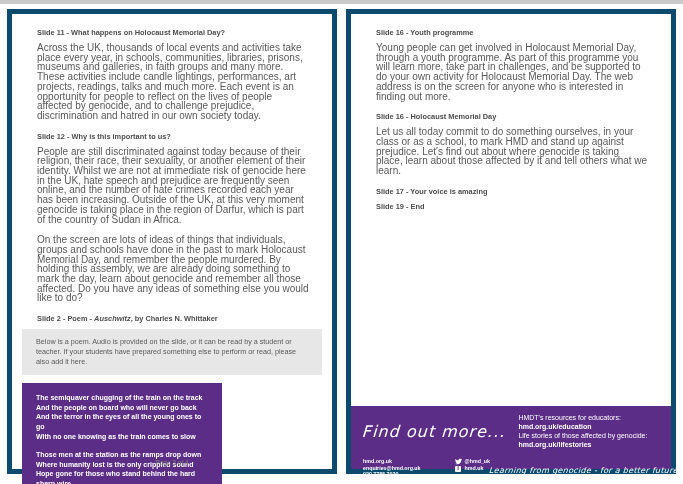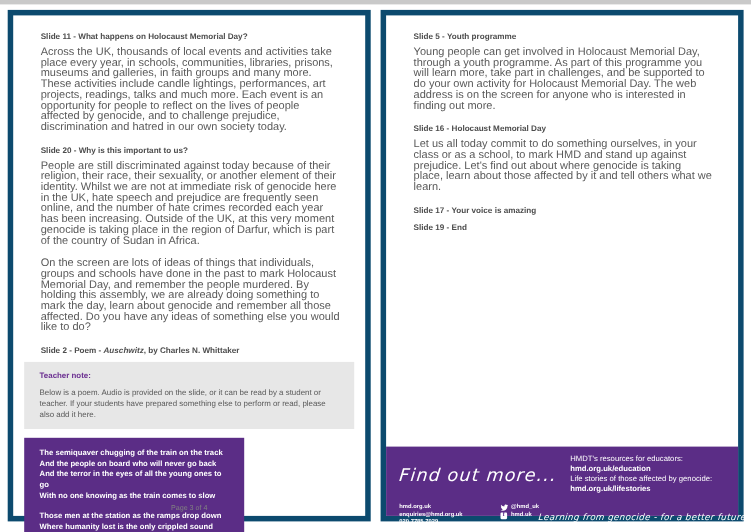--- a/index.html
+++ b/index.html
@@ -72,27 +72,26 @@
 </head>
 <body>
 
 <div class="top-strip"></div>
 
 <div class="page page-left">
   <div class="page-inner">
     <div id="left-slides">
         <div class="slide-heading">Slide 11 - What happens on Holocaust Memorial Day?</div>
         <div class="slide-body">Across the UK, thousands of local events and activities take place every year, in schools, communities, libraries, prisons, museums and galleries, in faith groups and many more. These activities include candle lightings, performances, art projects, readings, talks and much more. Each event is an opportunity for people to reflect on the lives of people affected by genocide, and to challenge prejudice, discrimination and hatred in our own society today.</div>
-        <div class="slide-heading">Slide 20 - Why is this important to us?</div>
+        <div class="slide-heading">Slide 12 - Why is this important to us?</div>
         <div class="slide-body">People are still discriminated against today because of their religion, their race, their sexuality, or another element of their identity. Whilst we are not at immediate risk of genocide here in the UK, hate speech and prejudice are frequently seen online, and the number of hate crimes recorded each year has been increasing. Outside of the UK, at this very moment genocide is taking place in the region of Darfur, which is part of the country of Sudan in Africa.</div>
         <div class="slide-body">On the screen are lots of ideas of things that individuals, groups and schools have done in the past to mark Holocaust Memorial Day, and remember the people murdered. By holding this assembly, we are already doing something to mark the day, learn about genocide and remember all those affected. Do you have any ideas of something else you would like to do?</div>
         <div class="slide-heading"><span>Slide 2 - Poem - </span><span class="it">Auschwitz</span><span>, by Charles N. Whittaker</span></div>
       </div>
     <div class="teacher-note">
-      <div class="teacher-note-label">Teacher note:</div>
       <div class="teacher-note-body">Below is a poem. Audio is provided on the slide, or it can be read by a student or teacher. If your students have prepared something else to perform or read, please also add it here.</div>
     </div>
     <div class="poem-box">
       <div id="poem-stanzas">
           <div class="stanza">
             <div class="poem-line">The semiquaver chugging of the train on the track</div>
             <div class="poem-line">And the people on board who will never go back</div>
             <div class="poem-line">And the terror in the eyes of all the young ones to go</div>
             <div class="poem-line">With no one knowing as the train comes to slow</div>
           </div>
@@ -108,21 +107,21 @@
         </div>
 
     </div>
   </div>
   <div class="page-footer">Page 3 of 4</div>
 </div>
 
 <div class="page page-right">
   <div class="page-inner">
     <div id="right-slides">
-        <div class="slide-heading">Slide 5 - Youth programme</div>
+        <div class="slide-heading">Slide 16 - Youth programme</div>
         <div class="slide-body">Young people can get involved in Holocaust Memorial Day, through a youth programme. As part of this programme you will learn more, take part in challenges, and be supported to do your own activity for Holocaust Memorial Day. The web address is on the screen for anyone who is interested in finding out more.</div>
         <div class="slide-heading">Slide 16 - Holocaust Memorial Day</div>
         <div class="slide-body">Let us all today commit to do something ourselves, in your class or as a school, to mark HMD and stand up against prejudice. Let's find out about where genocide is taking place, learn about those affected by it and tell others what we learn.</div>
         <div class="slide-heading">Slide 17 - Your voice is amazing</div>
         <div class="slide-heading">Slide 19 - End</div>
       </div>
   </div>
 
   <div class="banner">
     <div class="banner-top">

